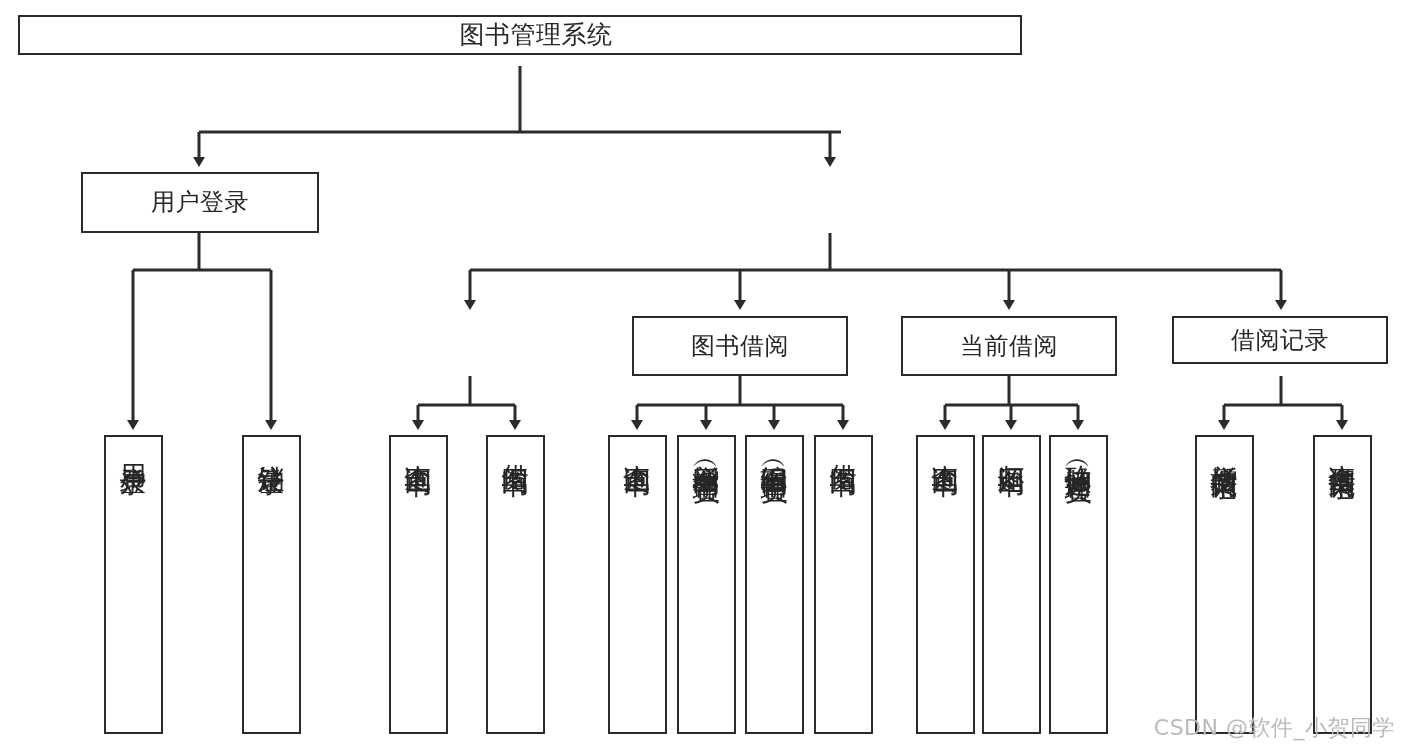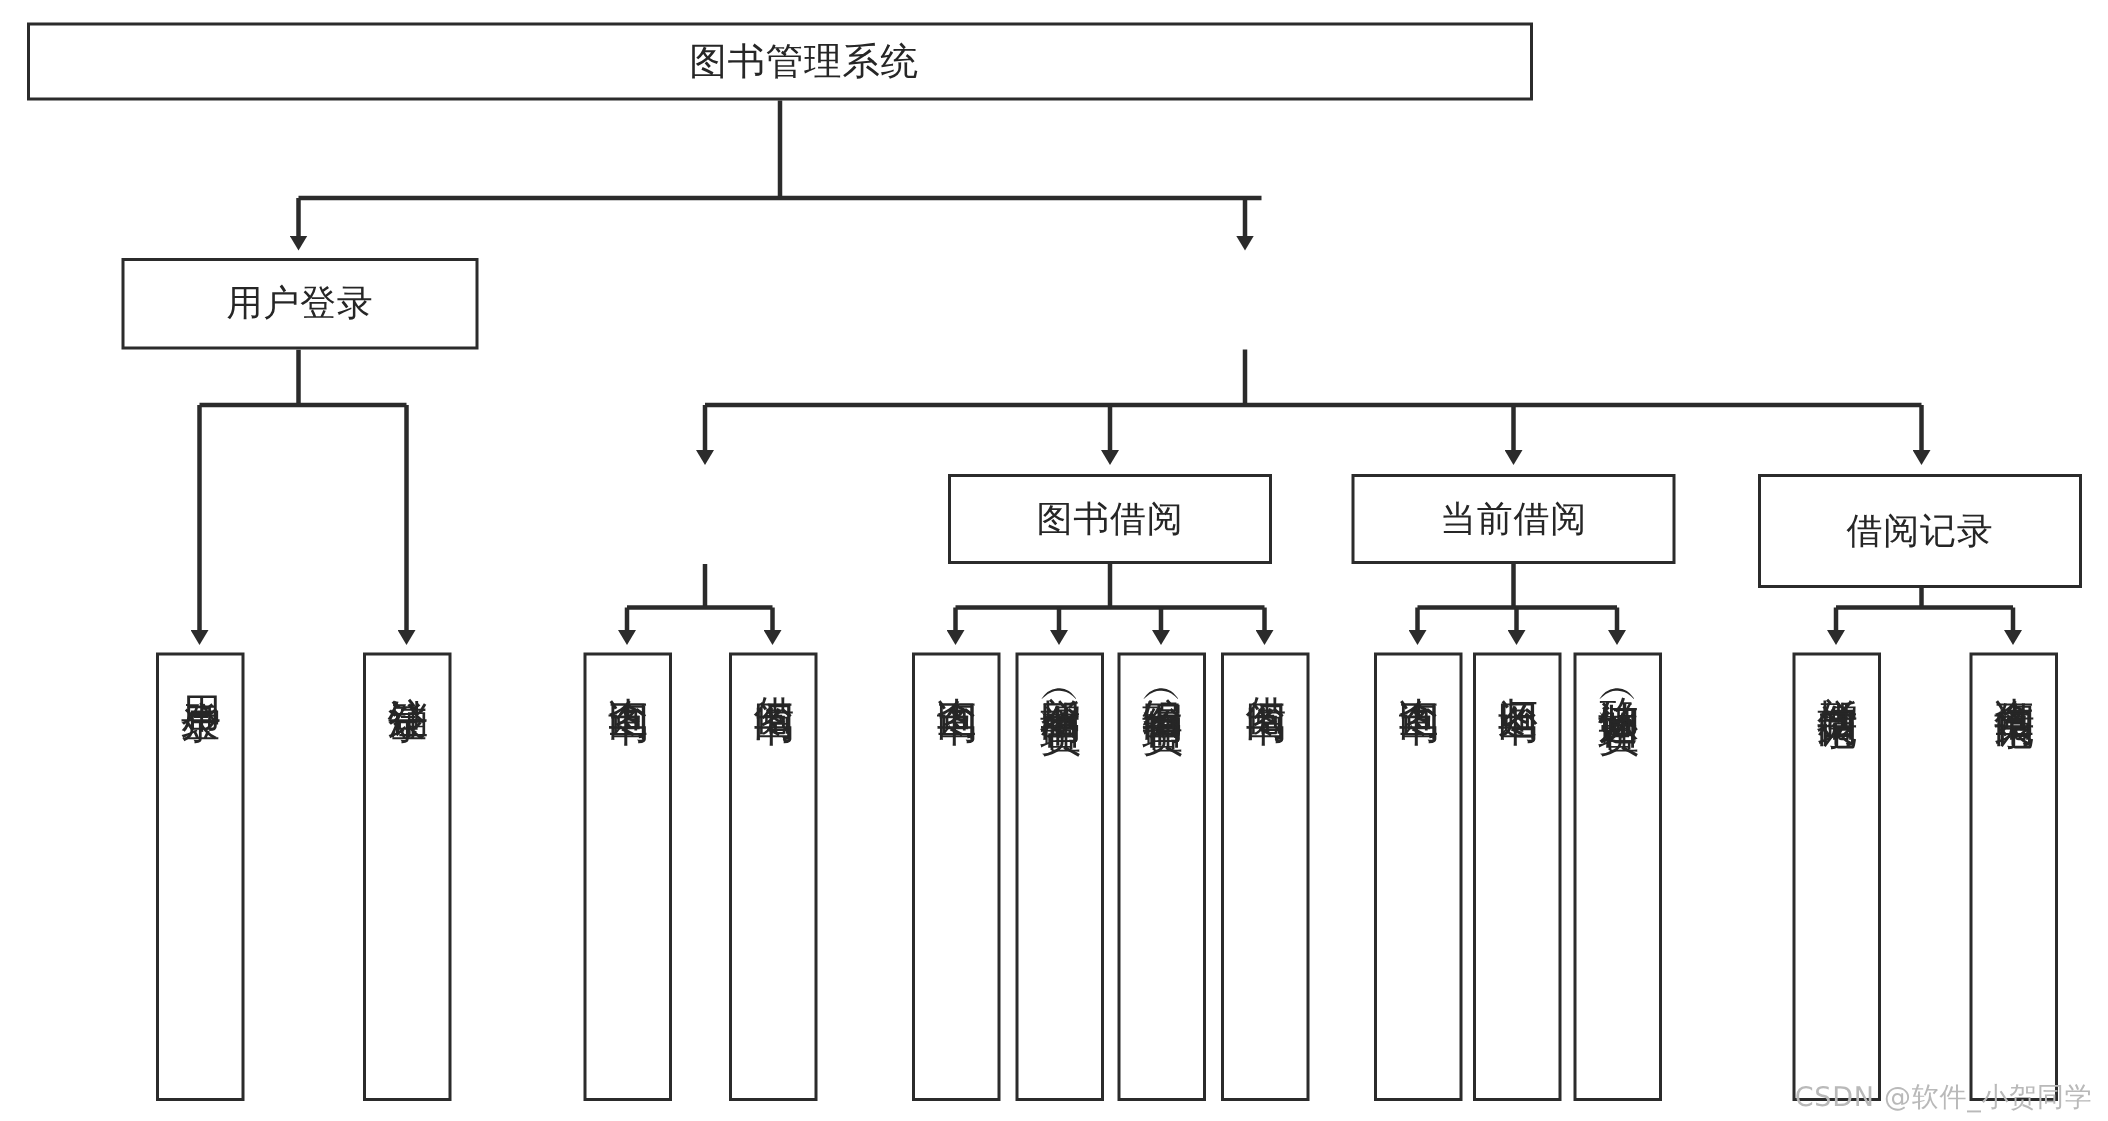--- a/index.html
+++ b/index.html
@@ -51,21 +51,21 @@
     text-orientation:upright;
     font-size:27px;
     line-height:1.0;
     letter-spacing:2px;
     white-space:normal;
   }
   .watermark{
     position:absolute;
     right:10px;
     bottom:4px;
-    font-size:18px;
+    font-size:22px;
     color:#b9b9b9;
     z-index:6;
     white-space:nowrap;
     letter-spacing:0.5px;
   }
 </style>
 </head>
 <body>
 
 <div id="diagram-root">
@@ -113,35 +113,35 @@
       <path d="M1011,405 L1011,421" marker-end="url(#arrow)"></path>
       <path d="M1078,405 L1078,421" marker-end="url(#arrow)"></path>
 
       <path d="M1281,376 L1281,405"></path>
       <path d="M1224,405 L1342,405"></path>
       <path d="M1224,405 L1224,421" marker-end="url(#arrow)"></path>
       <path d="M1342,405 L1342,421" marker-end="url(#arrow)"></path>
     </g>
   </svg>
 
-  <div class="node h root" style="left:18px;top:15px;width:1004px;height:52px;padding-left:32px;">
+  <div class="node h root" style="left:18px;top:15px;width:1004px;height:40px;padding-left:32px;">
     <span class="node-label">图书管理系统</span>
   </div>
 
   <div class="node h" style="left:81px;top:172px;width:238px;height:61px;">
     <span class="node-label">用户登录</span>
   </div>
 
   <div class="node h" style="left:632px;top:316px;width:216px;height:60px;">
     <span class="node-label">图书借阅</span>
   </div>
   <div class="node h" style="left:901px;top:316px;width:216px;height:60px;">
     <span class="node-label">当前借阅</span>
   </div>
-  <div class="node h" style="left:1172px;top:316px;width:216px;height:76px;">
+  <div class="node h" style="left:1172px;top:316px;width:216px;height:48px;">
     <span class="node-label">借阅记录</span>
   </div>
 
   <div class="node v" style="left:104px;top:435px;width:59px;height:299px;">
     <span class="node-label">用户登录</span>
   </div>
   <div class="node v" style="left:242px;top:435px;width:59px;height:299px;">
     <span class="node-label">注销登录</span>
   </div>
 

